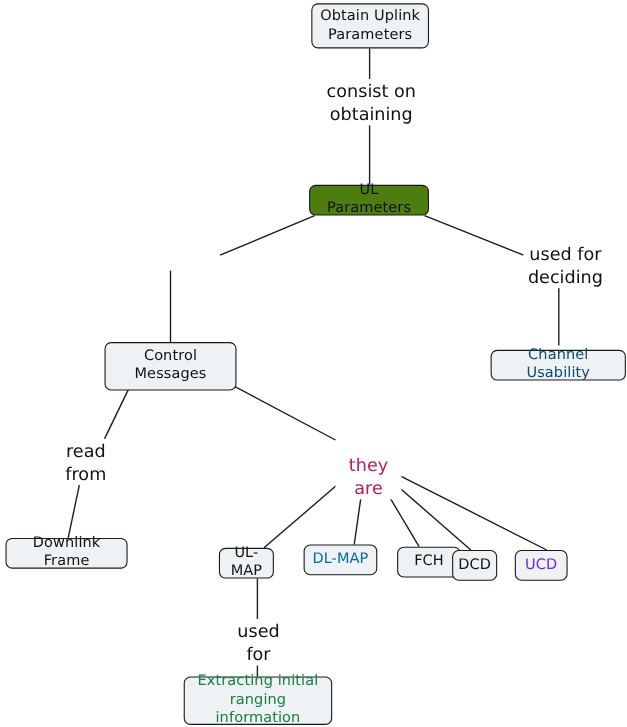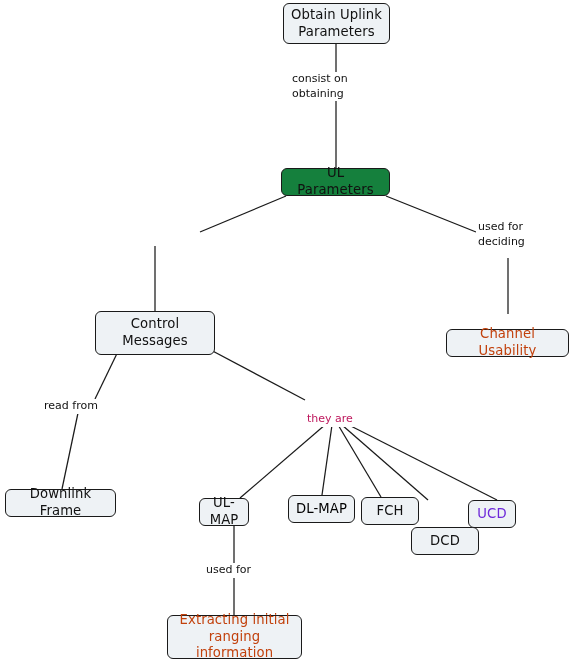--- a/index.html
+++ b/index.html
@@ -39,22 +39,23 @@
     color: #111111;
     font-size: 13.2px;
     line-height: 1.28;
     letter-spacing: 0.1px;
     padding: 12px 7px;
     white-space: pre-line;
   }
   .link-label {
     position: absolute;
     color: #111111;
-    font-size: 11px;
+    font-size: 16px;
     line-height: 1.32;
+    text-align: center;
     white-space: pre-line;
     background: #ffffff;
     padding: 0 2px;
     box-sizing: border-box;
   }
 </style>
 </head>
 <body>
 
 <div id="canvas" style="width: 570px; height: 661px; background: rgb(255, 255, 255);">
@@ -78,24 +79,24 @@
     </svg>
 <div class="link-label" style="left: 290px; top: 72px; width: 95px; color: rgb(17, 17, 17);">consist on
 obtaining</div>
     <div class="link-label" style="left: 476px; top: 220px; width: 76px; color: rgb(17, 17, 17);">used for
 deciding</div>
     <div class="link-label" style="left: 42px; top: 399px; width: 72px; color: rgb(17, 17, 17);">read from</div>
     <div class="link-label" style="left: 305px; top: 412px; width: 60px; color: #be185d;">they are</div>
     <div class="link-label" style="left: 204px; top: 563px; width: 62px; color: rgb(17, 17, 17);">used for</div>
     <div class="node" style="left: 283px; top: 3px; width: 107px; height: 41px; background: rgb(238, 242, 245); border-color: rgb(26, 26, 26); color: rgb(17, 17, 17);">Obtain Uplink
 Parameters</div>
-    <div class="node" style="left: 281px; top: 168px; width: 109px; height: 28px; background: #15803d; border-color: rgb(26, 26, 26); color: rgb(17, 17, 17);">UL Parameters</div>
+    <div class="node" style="left: 281px; top: 168px; width: 109px; height: 28px; background: #4d7c0f; border-color: rgb(26, 26, 26); color: rgb(17, 17, 17);">UL Parameters</div>
     <div class="node" style="left: 95px; top: 311px; width: 120px; height: 44px; background: rgb(238, 242, 245); border-color: rgb(26, 26, 26); color: rgb(17, 17, 17);">Control Messages</div>
-    <div class="node" style="left: 446px; top: 329px; width: 123px; height: 28px; background: rgb(238, 242, 245); border-color: rgb(26, 26, 26); color: #c2410c;">Channel Usability</div>
+    <div class="node" style="left: 446px; top: 318px; width: 123px; height: 28px; background: rgb(238, 242, 245); border-color: rgb(26, 26, 26); color: #0c4a6e;">Channel Usability</div>
     <div class="node" style="left: 5px; top: 489px; width: 111px; height: 28px; background: rgb(238, 242, 245); border-color: rgb(26, 26, 26); color: rgb(17, 17, 17);">Downlink Frame</div>
     <div class="node" style="left: 199px; top: 498px; width: 50px; height: 28px; background: rgb(238, 242, 245); border-color: rgb(26, 26, 26); color: rgb(17, 17, 17);">UL-MAP</div>
-    <div class="node" style="left: 288px; top: 495px; width: 67px; height: 28px; background: rgb(238, 242, 245); border-color: rgb(26, 26, 26); color: #000000;">DL-MAP</div>
+    <div class="node" style="left: 276px; top: 495px; width: 67px; height: 28px; background: rgb(238, 242, 245); border-color: rgb(26, 26, 26); color: #0369a1;">DL-MAP</div>
     <div class="node" style="left: 361px; top: 497px; width: 58px; height: 28px; background: rgb(238, 242, 245); border-color: rgb(26, 26, 26); color: rgb(17, 17, 17);">FCH</div>
-    <div class="node" style="left: 411px; top: 500px; width: 68px; height: 28px; background: rgb(238, 242, 245); border-color: rgb(26, 26, 26); color: rgb(17, 17, 17); margin-top: 27px;">DCD</div>
+    <div class="node" style="left: 411px; top: 500px; width: 41px; height: 28px; background: rgb(238, 242, 245); border-color: rgb(26, 26, 26); color: rgb(17, 17, 17);">DCD</div>
     <div class="node" style="left: 468px; top: 500px; width: 48px; height: 28px; background: rgb(238, 242, 245); border-color: rgb(26, 26, 26); color: #6d28d9;">UCD</div>
-    <div class="node" style="left: 167px; top: 615px; width: 135px; height: 44px; background: rgb(238, 242, 245); border-color: rgb(26, 26, 26); color: #c2410c;">Extracting initial
+    <div class="node" style="left: 167px; top: 615px; width: 135px; height: 44px; background: rgb(238, 242, 245); border-color: rgb(26, 26, 26); color: #15803d;">Extracting initial
 ranging information</div>
   </div>
 
 </body></html>

